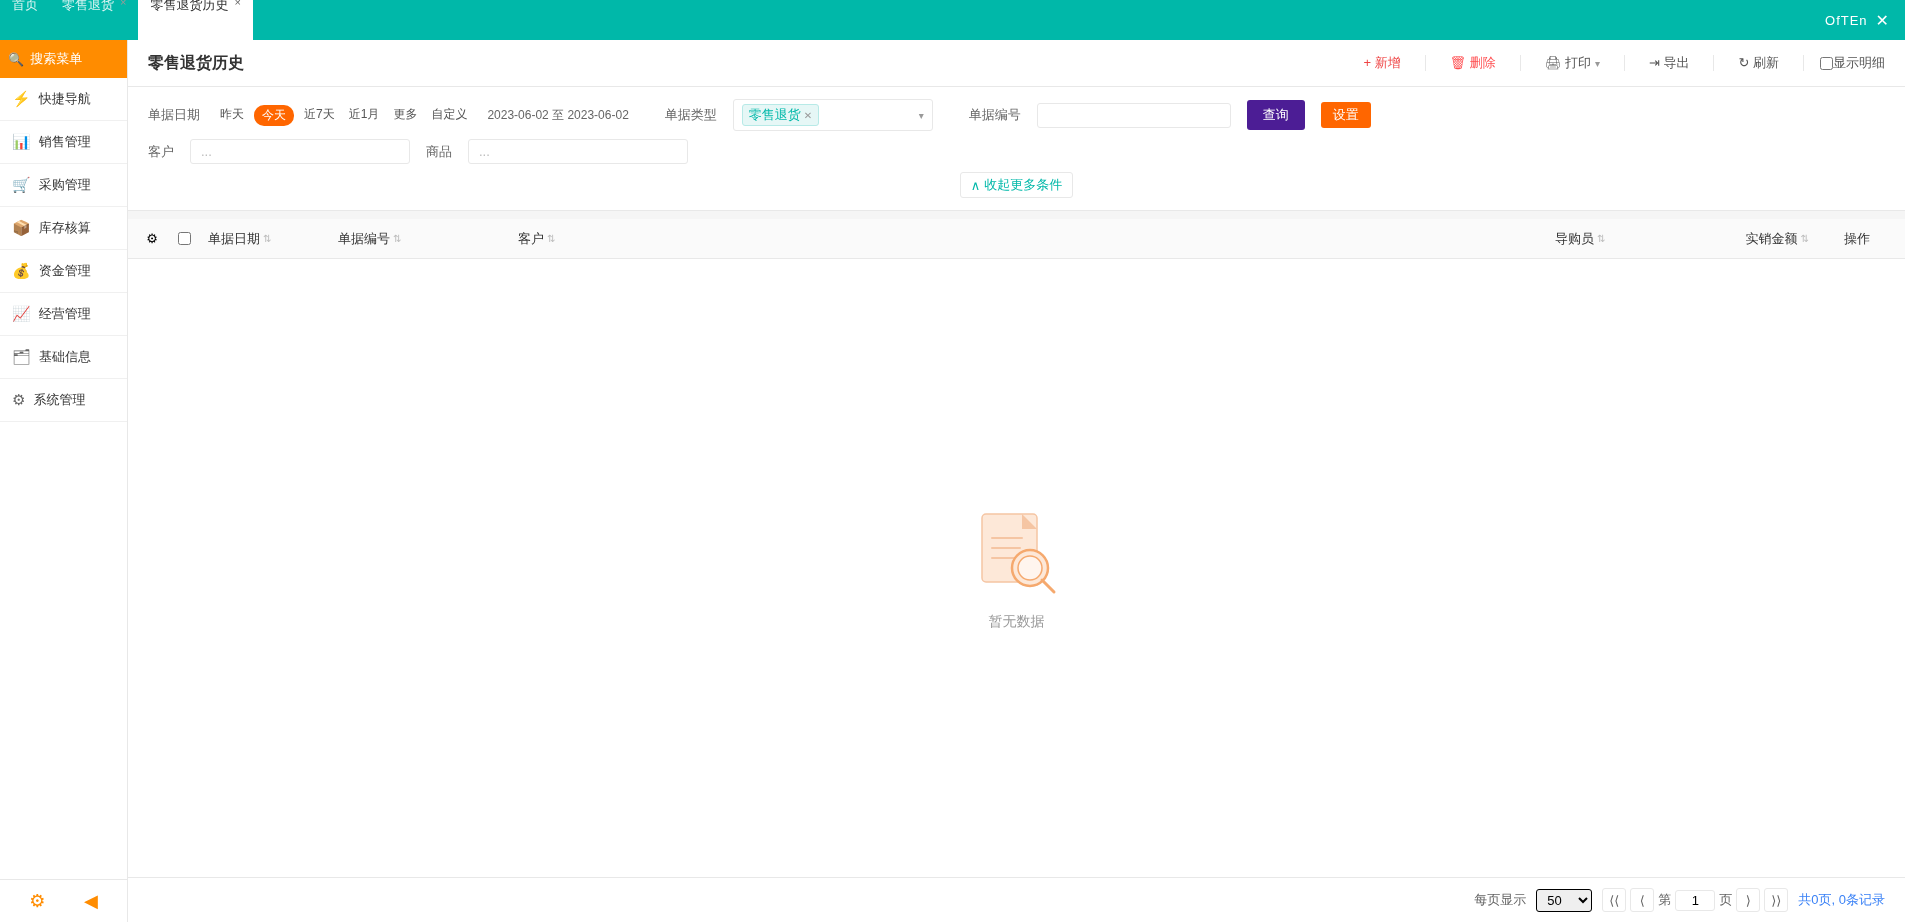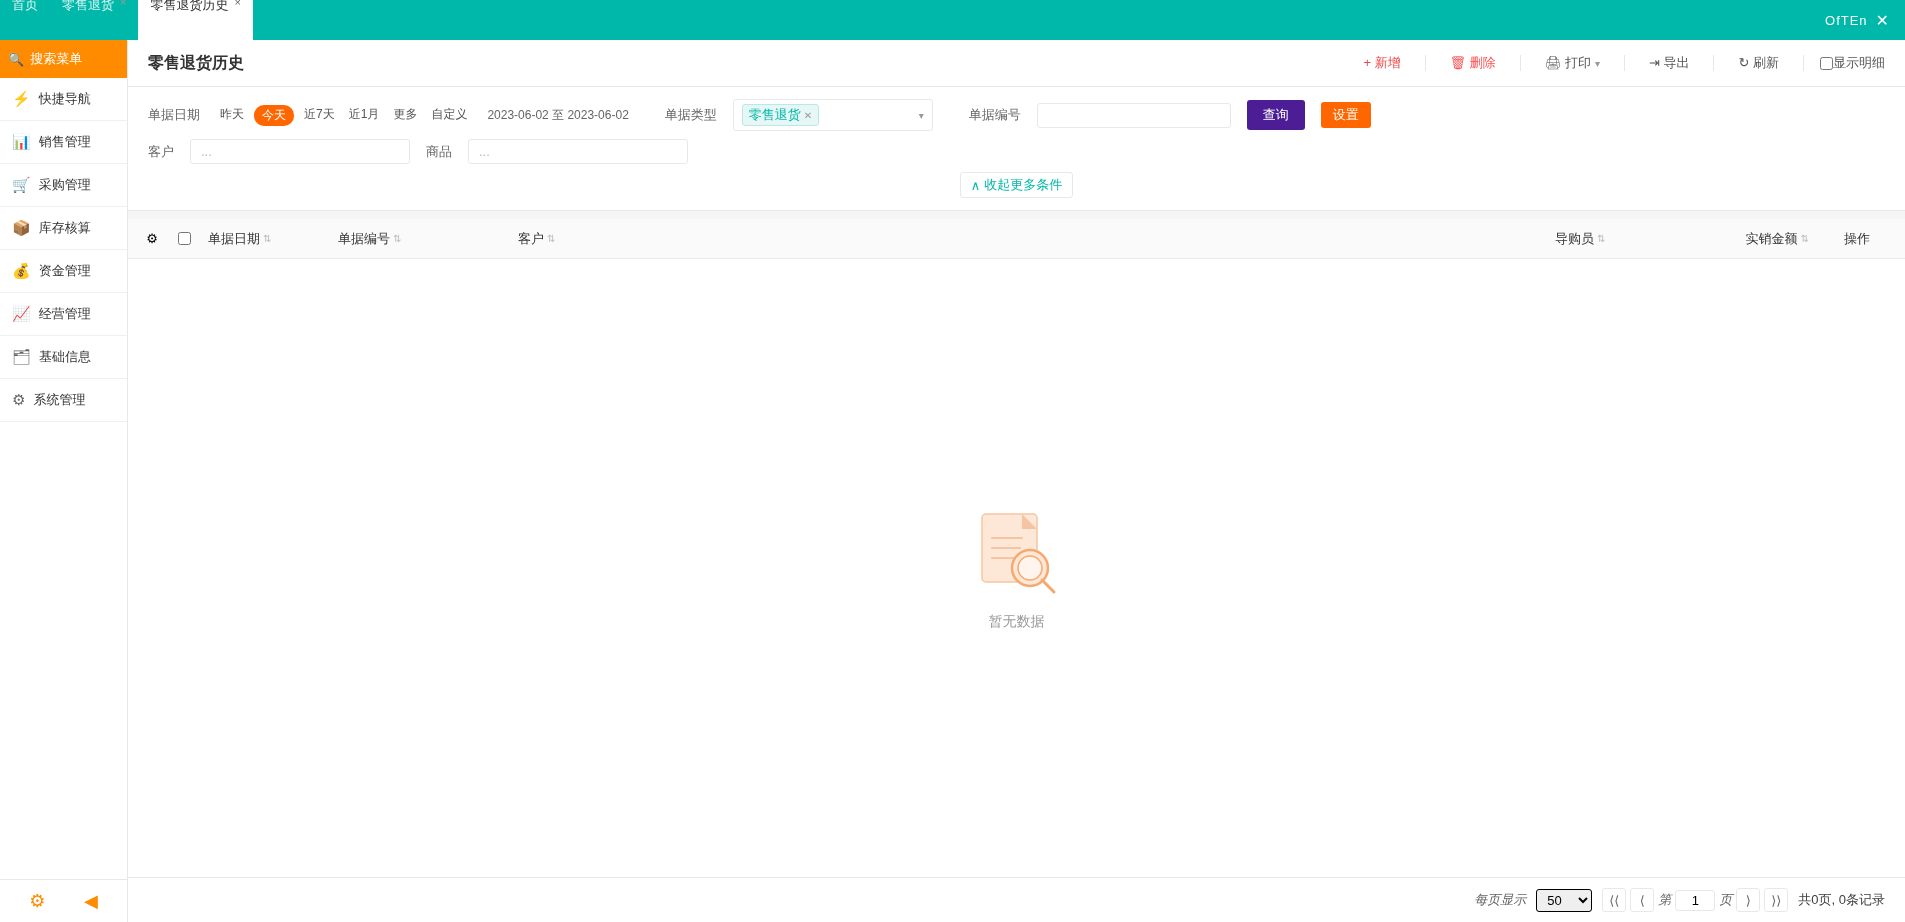--- a/index.html
+++ b/index.html
@@ -277,21 +277,21 @@
     .pagination-bar {
       display: flex;
       align-items: center;
       justify-content: flex-end;
       padding: 10px 20px;
       gap: 10px;
       border-top: 1px solid #e8e8e8;
       background: #fff;
       flex-shrink: 0;
     }
-    .pagination-label { color: #666; font-size: 13px; font-style: italic; }
+    .pagination-label { color: #666; font-size: 13px; }
     .page-size-select {
       border: 1px solid #000000;
       border-radius: 3px;
       padding: 2px 6px;
       font-size: 13px;
       cursor: pointer;
     }
     .page-nav {
       display: flex;
       align-items: center;
@@ -310,21 +310,21 @@
       font-size: 13px;
     }
     .page-input {
       border: 1px solid #e8e8e8;
       border-radius: 3px;
       width: 40px;
       padding: 2px 4px;
       text-align: center;
       font-size: 13px;
     }
-    .page-total { color: #404040; font-size: 13px; }
+    .page-total { color: #3b82f6; font-size: 13px; }
     .divider-v {
       width: 1px;
       height: 16px;
       background: #e8e8e8;
       margin: 0 4px;
     }
   </style>
 </head>
 <body>
 

